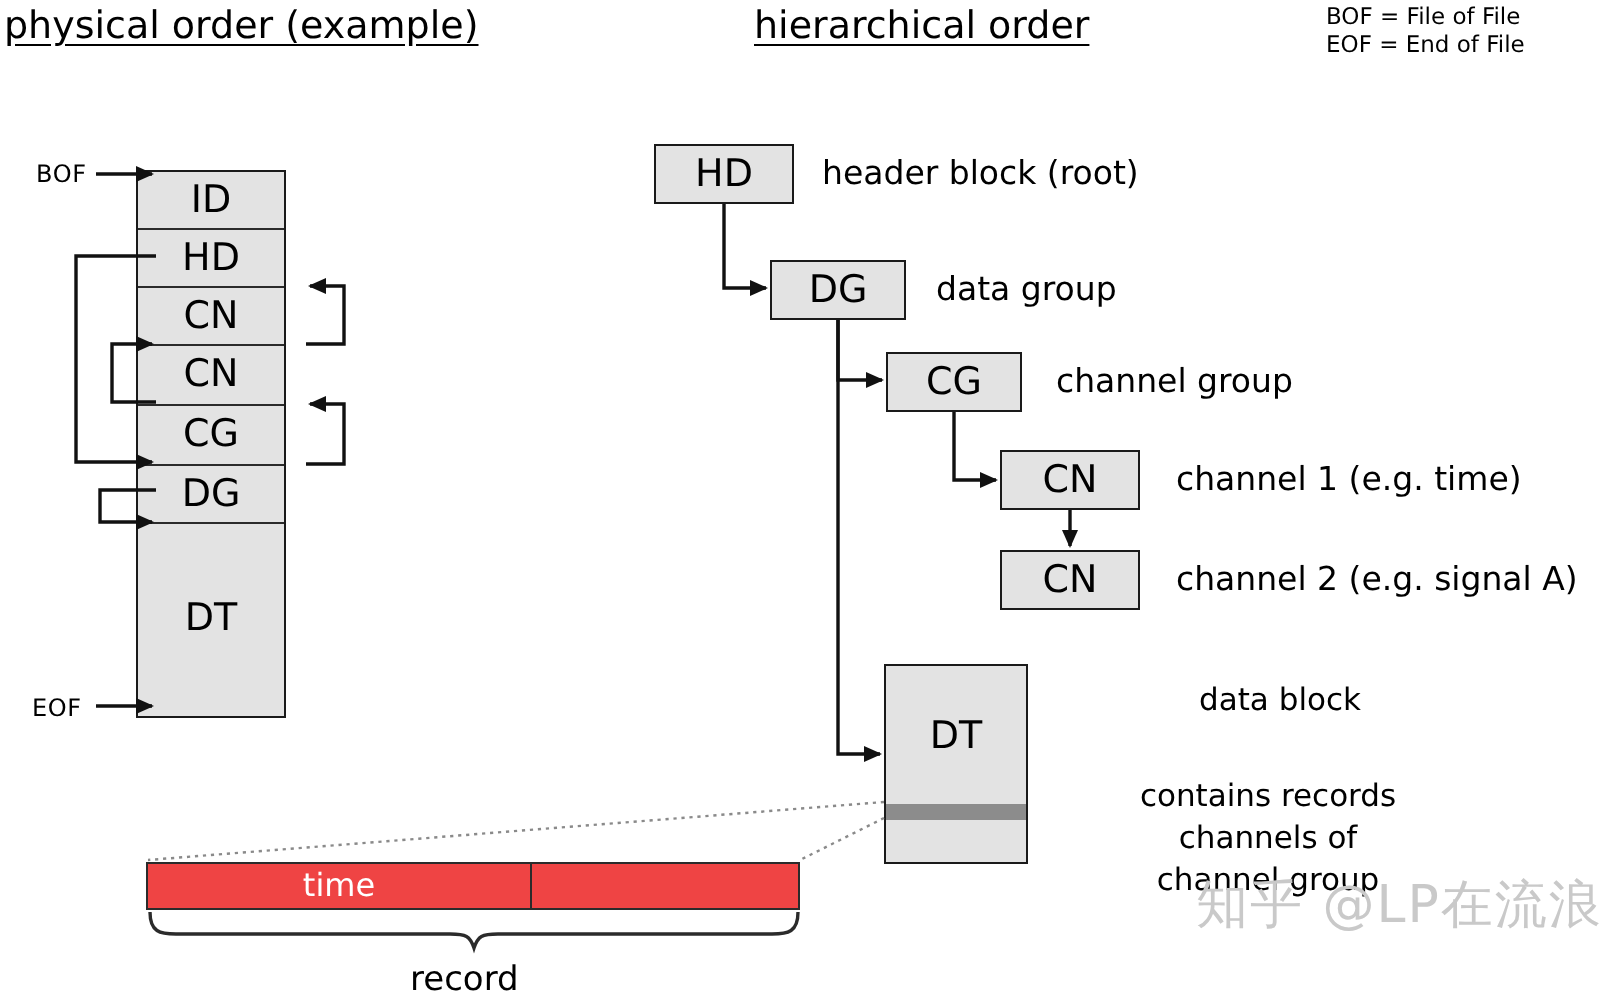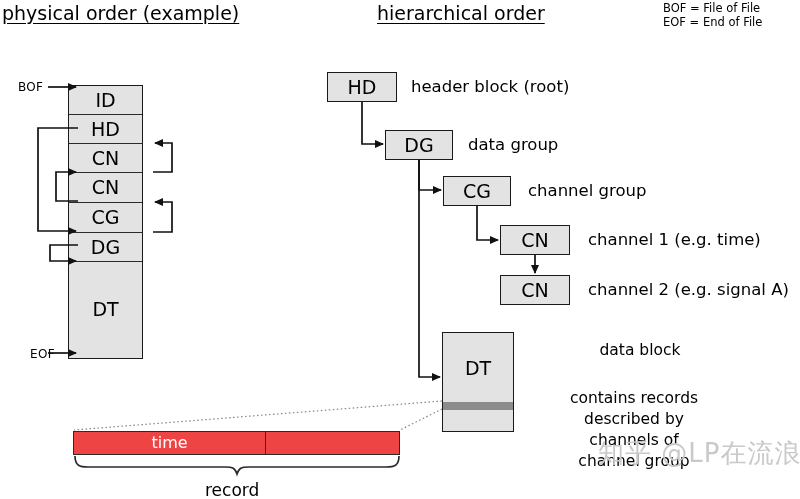--- a/index.html
+++ b/index.html
@@ -81,21 +81,21 @@
 <div class="abs title" style="left:2px;top:2px;">physical order (example)</div>
 
 <div class="abs title" style="left:377px;top:2px;">hierarchical order</div>
 
 <div class="abs" style="left:663px;top:1px;">
   <div class="legend">BOF = File of File</div>
   <div class="legend">EOF = End of File</div>
 </div>
 
 <div class="abs small-lbl" style="left:18px;top:80px;">BOF</div>
-<div class="abs small-lbl" style="left:30px;top:347px;">EOF</div>
+<div class="abs small-lbl" style="left:16px;top:347px;">EOF</div>
 
 <div class="stack" style="left:68px;top:85px;width:75px;height:274px;padding-left:32px;">
   <div class="cell" style="top:0px;height:29px;">ID</div>
   <div class="cell" style="top:29px;height:29px;">HD</div>
   <div class="cell" style="top:58px;height:29px;">CN</div>
   <div class="cell" style="top:87px;height:30px;">CN</div>
   <div class="cell" style="top:117px;height:30px;">CG</div>
   <div class="cell" style="top:147px;height:29px;">DG</div>
   <div class="cell last" style="top:176px;height:95px;">DT</div>
 </div>
@@ -117,21 +117,20 @@
 
 <div class="abs box" style="left:442px;top:332px;width:72px;height:100px;position:absolute;display:block;">
   <div style="position:absolute;left:0;right:0;top:0;height:71px;display:flex;align-items:center;justify-content:center;font-size:19px;">DT</div>
   <div class="dtband" style="top:69px;height:8px;"></div>
 </div>
 
 <div class="abs textblock" style="left:540px;top:340px;width:200px;">data block</div>
 
 <div class="abs textblock" style="left:528px;top:388px;width:212px;">
   <div>contains records</div>
-  <div>described by</div>
   <div>channels of</div>
   <div>channel group</div>
 </div>
 
 <div class="abs recbar" style="left:73px;top:431px;width:327px;height:24px;">
   <div class="recseg first" style="width:192px;">time</div>
 </div>
 
 <div class="abs lbl" style="left:205px;top:480px;font-size:17px;">record</div>
 

